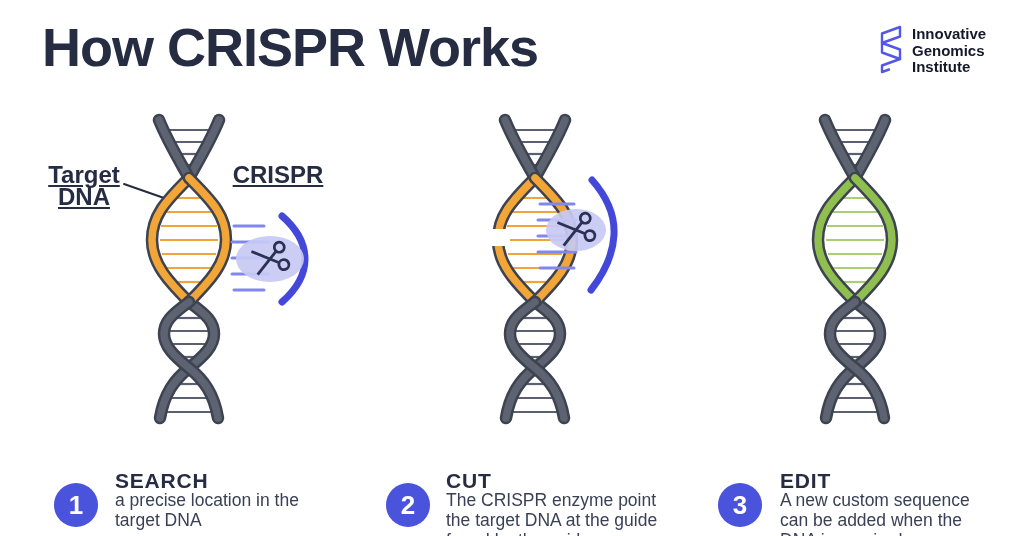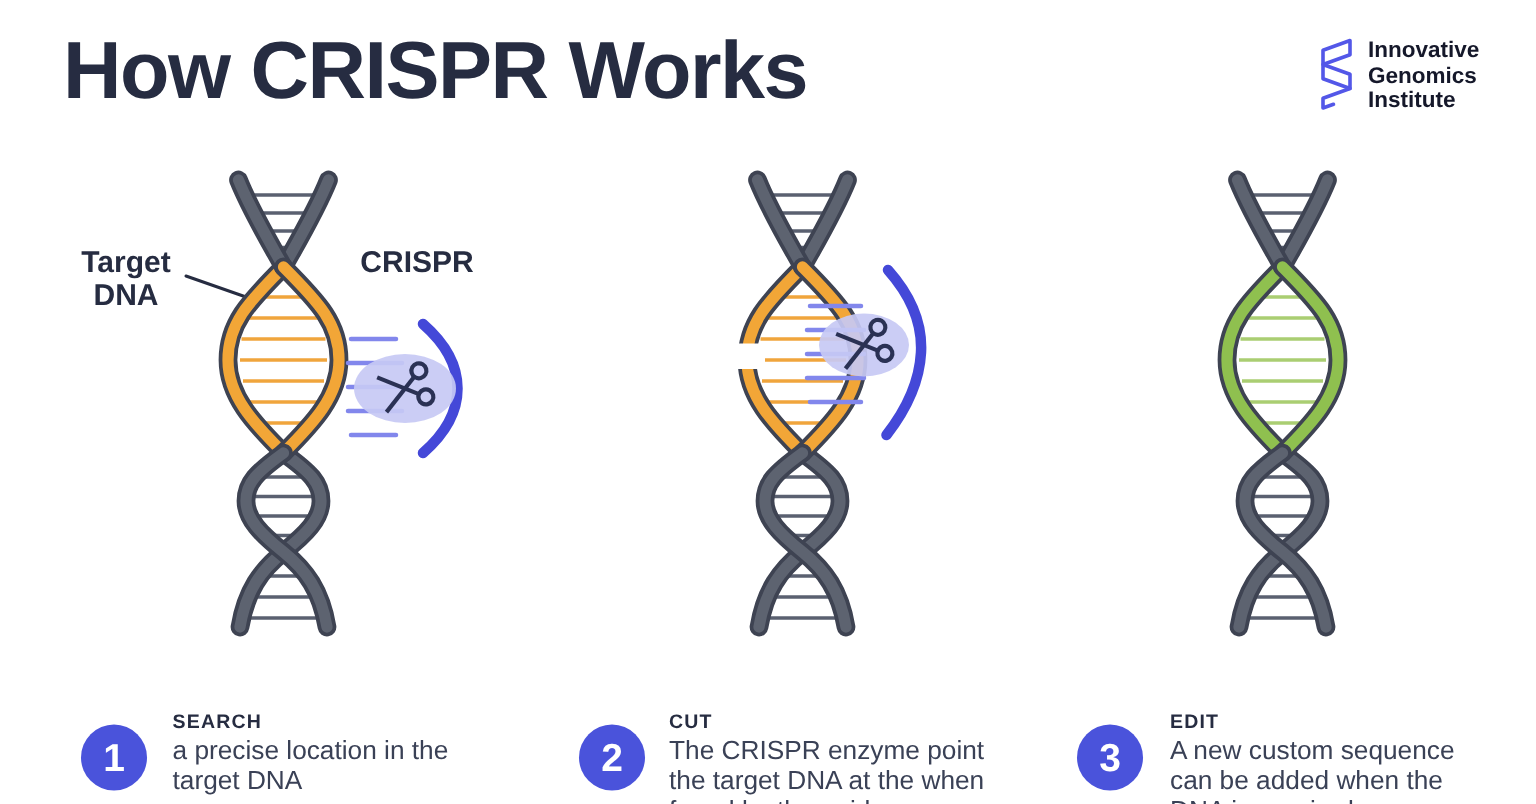--- a/index.html
+++ b/index.html
@@ -11,22 +11,22 @@
   
   .title { position:absolute; left:42px; top:18px; font-size:54px; line-height:58px;
            font-weight:700; letter-spacing:-1px; color:var(--text-dark); white-space:nowrap; }
 
   .logo { position:absolute; left:876px; top:24px; display:flex; gap:8px; align-items:flex-start; }
   .logo-icon { width:28px; height:50px; }
   .logo-icon path { fill:none; stroke:var(--logo-blue); stroke-width:2.4; stroke-linejoin:round; stroke-linecap:round; }
   .logo-text { font-size:15px; line-height:16.5px; color:#15182а; color:#15182A; font-weight:700; padding-top:2px; }
 
   
-  .dna-label { position:absolute; font-size:20px; font-weight:700; color:var(--text-dark);
-               text-align:center; line-height:22px; }
+  .dna-label { position:absolute; font-size:24px; font-weight:700; color:var(--text-dark);
+               text-align:center; line-height:22px;text-decoration:underline; }
   .label-target { left:44px; top:164px; width:80px; }
   .label-crispr { left:222px; top:164px; width:112px;text-align:center; }
   .leader-svg { position:absolute; left:122px; top:180px; }
   .leader-svg line { stroke:var(--text-dark); stroke-width:2; stroke-linecap:round; }
 
   
   .helix { position:absolute; top:112px; width:140px; height:315px; }
   .p1 { left:119px; } .p2 { left:465px; } .p3 { left:785px; }
   .so { fill:none; stroke:var(--strand-outline); stroke-width:12.5; stroke-linecap:round; }
   .si { fill:none; stroke-width:7.5; stroke-linecap:round; }
@@ -46,21 +46,21 @@
   .enzyme { fill:var(--enzyme-lavender); opacity:.92; }
   .scissors circle, .scissors line { stroke:var(--scissors-navy); stroke-width:2.8; fill:none; }
 
   
   .step-circle { position:absolute; top:483px; width:44px; height:44px; border-radius:50%;
                  background:var(--step-circle-blue); color:#ffffff; font-size:26px; font-weight:700;
                  display:flex; align-items:center; justify-content:center; }
   .c1 { left:54px; } .c2 { left:386px; } .c3 { left:718px; }
   .step-text { position:absolute; top:471px; width:240px; }
   .t1 { left:115px; } .t2 { left:446px; } .t3 { left:780px; }
-  .step-heading { font-size:13px; font-weight:700; letter-spacing:0.8px; color:var(--text-dark);
+  .step-heading { font-size:21px; font-weight:700; letter-spacing:0.8px; color:var(--text-dark);
                   line-height:19px; }
   .step-line { font-size:17.5px; line-height:20px; color:var(--body-text); white-space:nowrap; }
 </style>
 </head>
 <body>
 
 <div class="page">
 
   <h1 class="title">How CRISPR Works</h1>
 
@@ -250,21 +250,21 @@
     <div class="step-line">a precise location in the</div>
     <div class="step-line">target DNA</div>
   </div>
 
   <div class="step-circle c2">
     <span>2</span>
   </div>
   <div class="step-text t2">
     <div class="step-heading">CUT</div>
     <div class="step-line">The CRISPR enzyme point</div>
-    <div class="step-line">the target DNA at the when</div>
+    <div class="step-line">the target DNA at the guide</div>
     <div class="step-line">found by the guide</div>
   </div>
 
   <div class="step-circle c3">
     <span>3</span>
   </div>
   <div class="step-text t3">
     <div class="step-heading">EDIT</div>
     <div class="step-line">A new custom sequence</div>
     <div class="step-line">can be added when the</div>

